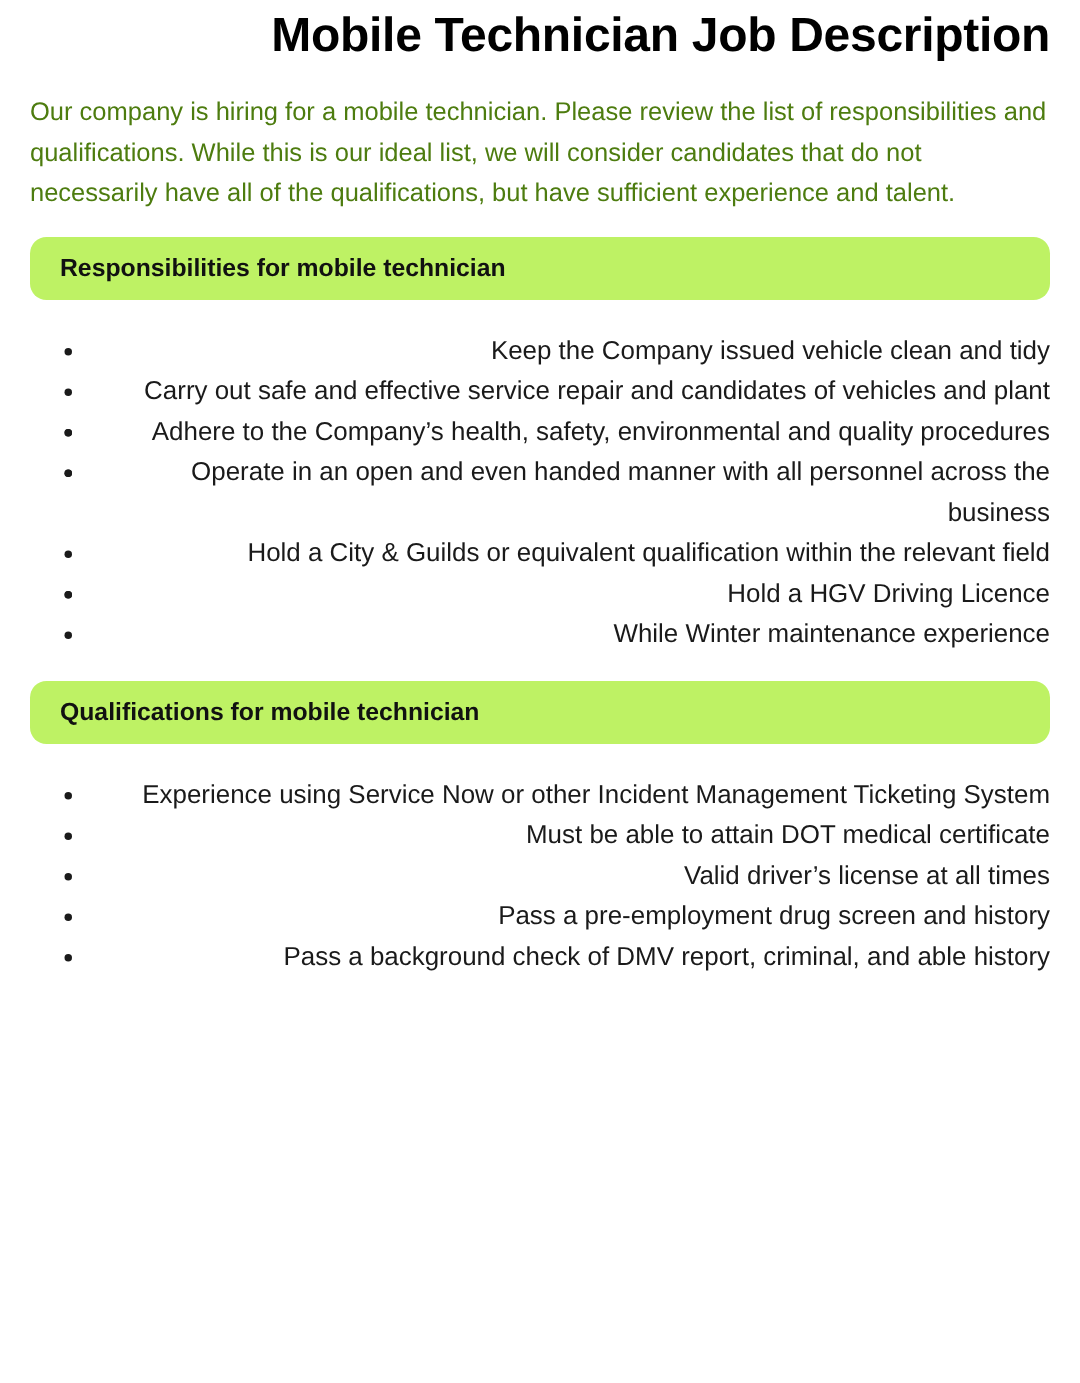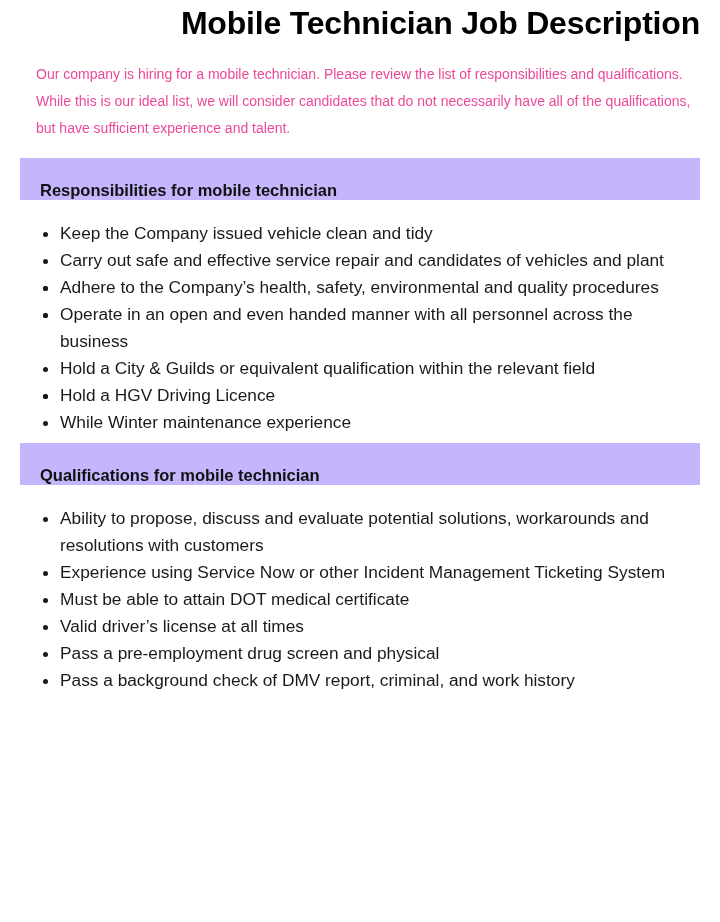--- a/index.html
+++ b/index.html
@@ -7,39 +7,39 @@
       width: 720px; height: 922px; overflow: hidden;
       font-family: "Liberation Sans", sans-serif; color: #111111;
     }
     .page { padding: 0 20px 0 20px; position: relative; }
     h1 {
       margin: 0; padding-top: 3px; height: 40px;
       font-size: 32px; font-weight: bold; text-align: right;
       line-height: 40px; letter-spacing: -0.2px; color: #000;
     }
     .intro {
-      margin: 18px 0 0 16px; font-size: 14px; line-height: 27px; color: #ec4899;
+      margin: 18px 0 0 0; font-size: 17px; line-height: 27px; color: #4d7c0f;
     }
     .section-header {
-      margin-top: 16px; height: 42px; background: #c4b5fd;
-      display: flex; align-items: flex-end; padding-left: 20px;
-      font-size: 16.5px; font-weight: bold; color: #111;
+      margin-top: 16px; height: 42px; background: #bef264;
+      display: flex; align-items: center; padding-left: 20px;
+      font-size: 16.5px; font-weight: bold; color: #111; border-radius: 11px;
     }
     ul.items {
-      margin: 20px 0 0 0; padding: 0 0 0 40px; list-style: none;
+      margin: 20px 0 0 0; padding: 0 0 0 40px; list-style: none; text-align: right;
     }
     ul.items li {
       position: relative; font-size: 17.3px; line-height: 27px; color: #1a1a1a;
     }
     ul.items li .bullet {
       position: absolute; left: -17px; top: 12px;
       width: 5px; height: 5px; border-radius: 50%; background: #1a1a1a;
     }
     .resp-list { margin-top: 18px; }
-    .qual-header { margin-top: 7px; }
+    .qual-header { margin-top: 18px; }
     .qual-list { margin-top: 20px; }
   </style>
 </head>
 <body>
 
 <div class="page">
   <h1>Mobile Technician Job Description</h1>
   <p class="intro">Our company is hiring for a mobile technician. Please review the list of responsibilities and qualifications. While this is our ideal list, we will consider candidates that do not necessarily have all of the qualifications, but have sufficient experience and talent.</p>
 
   <div class="section-header">
@@ -55,20 +55,19 @@
     <li><span class="bullet"></span><span>Hold a City &amp; Guilds or equivalent qualification within the relevant field</span></li>
     <li><span class="bullet"></span></li>
     <li><span class="bullet"></span><span>Hold a HGV Driving Licence</span></li>
     <li><span class="bullet"></span><span>While Winter maintenance experience</span></li>
   </ul>
 
   <div class="section-header qual-header">
     <span>Qualifications for mobile technician</span>
   </div>
   <ul class="items qual-list">
-    <li><span class="bullet"></span><span>Ability to propose, discuss and evaluate potential solutions, workarounds and resolutions with customers</span></li>
     <li><span class="bullet"></span><span>Experience using Service Now or other Incident Management Ticketing System</span></li>
     <li><span class="bullet"></span><span>Must be able to attain DOT medical certificate</span></li>
     <li><span class="bullet"></span><span>Valid driver’s license at all times</span></li>
-    <li><span class="bullet"></span><span>Pass a pre-employment drug screen and physical</span></li>
-    <li><span class="bullet"></span><span>Pass a background check of DMV report, criminal, and work history</span></li>
+    <li><span class="bullet"></span><span>Pass a pre-employment drug screen and history</span></li>
+    <li><span class="bullet"></span><span>Pass a background check of DMV report, criminal, and able history</span></li>
   </ul>
 </div>
 
 </body></html>

